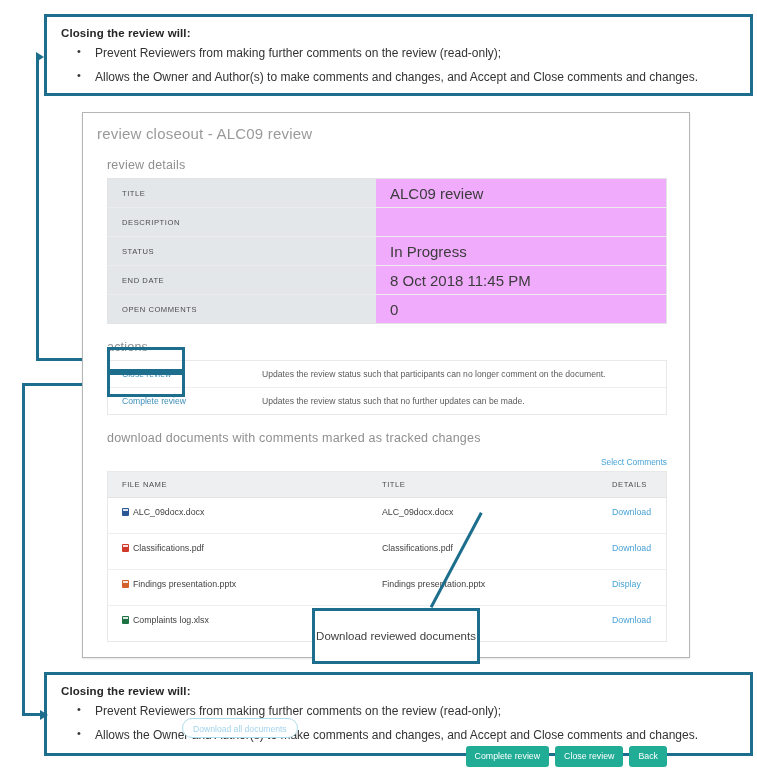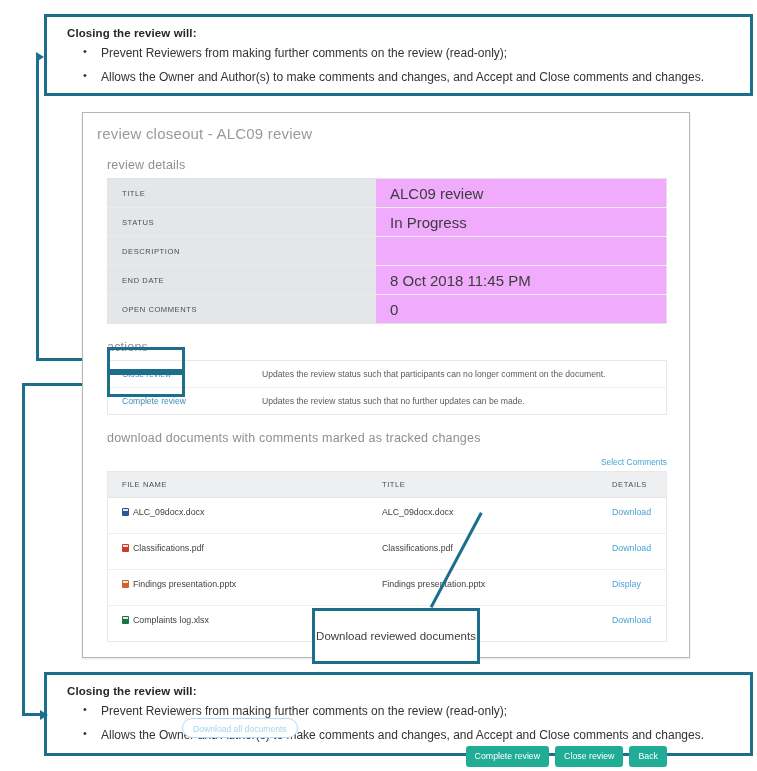--- a/index.html
+++ b/index.html
@@ -12,21 +12,21 @@
     -webkit-font-smoothing:antialiased;
   }
   .stage{position:absolute;left:0;top:0;width:757px;height:771px;}
 
   
   .callout{
     position:absolute;
     background:#ffffff;
     border:3px solid #1c6e8c;
     box-sizing:border-box;
-    padding:10px 14px 10px 20px;
+    padding:10px 14px 10px 14px;
   }
   .callout-title{
     font-size:11.5px;
     font-weight:bold;
     color:#262626;
     margin:0 0 7px 0;
     letter-spacing:0.1px;
   }
   .callout ul{
     margin:0;
@@ -296,26 +296,26 @@
     <div class="page-title">review closeout - ALC09 review</div>
 
     <div class="section-head">review details</div>
     <table class="detail-table">
       <tbody>
         <tr>
           <td class="k">TITLE</td>
           <td class="v">ALC09 review</td>
         </tr>
         <tr>
+          <td class="k">DESCRIPTION</td>
+          <td class="v"></td>
+        </tr>
+        <tr>
           <td class="k">STATUS</td>
           <td class="v">In Progress</td>
-        </tr>
-        <tr>
-          <td class="k">DESCRIPTION</td>
-          <td class="v"></td>
         </tr>
         <tr>
           <td class="k">END DATE</td>
           <td class="v">8 Oct 2018 11:45 PM</td>
         </tr>
         <tr>
           <td class="k">OPEN COMMENTS</td>
           <td class="v">0</td>
         </tr>
       </tbody>

